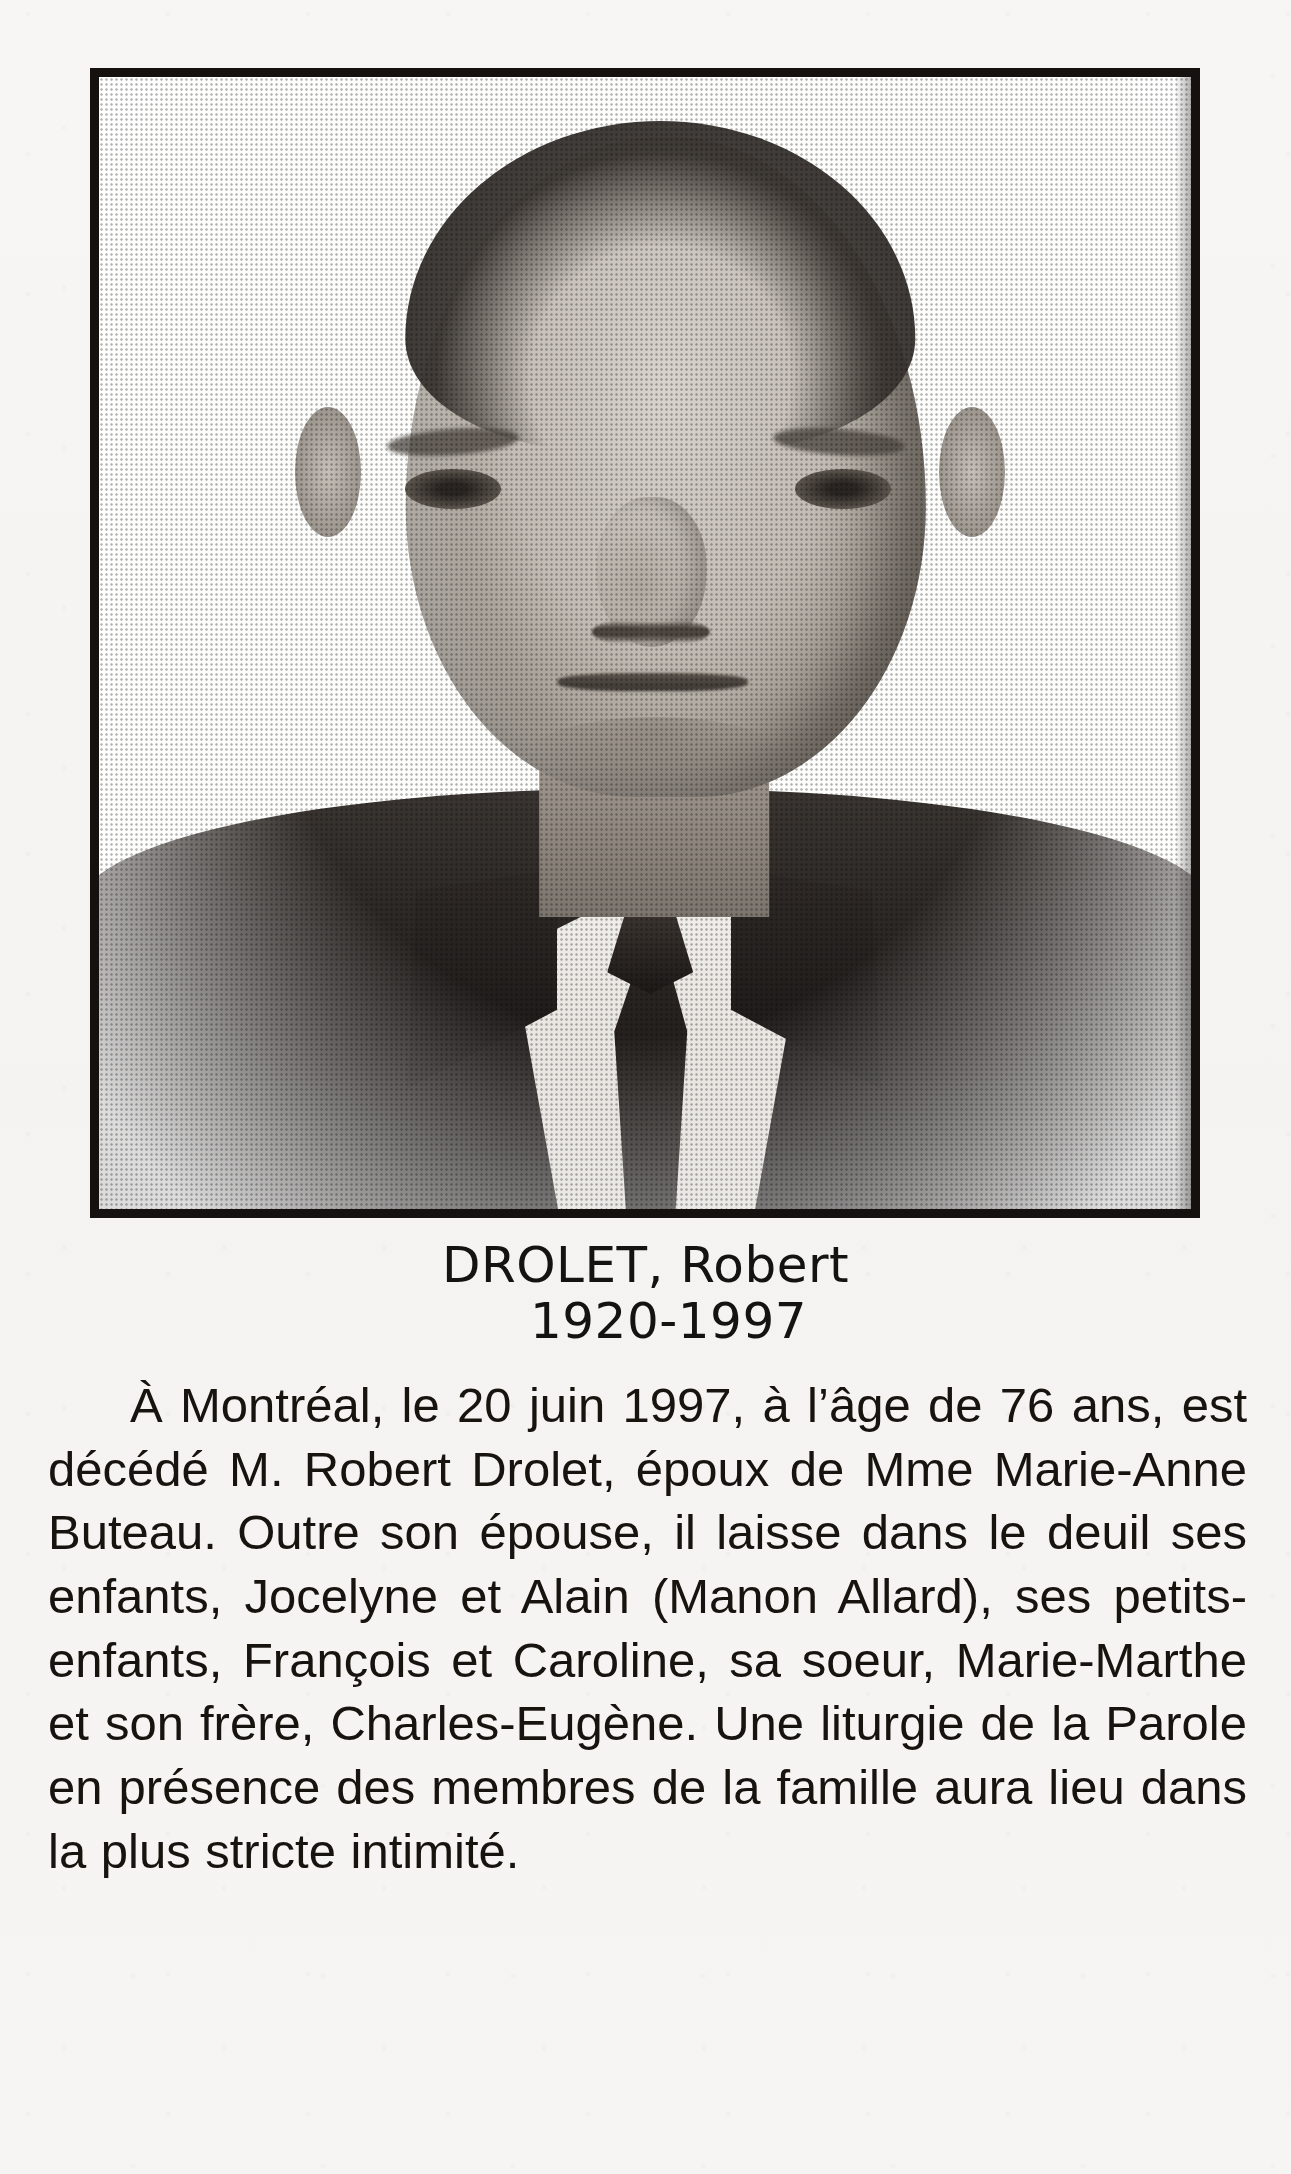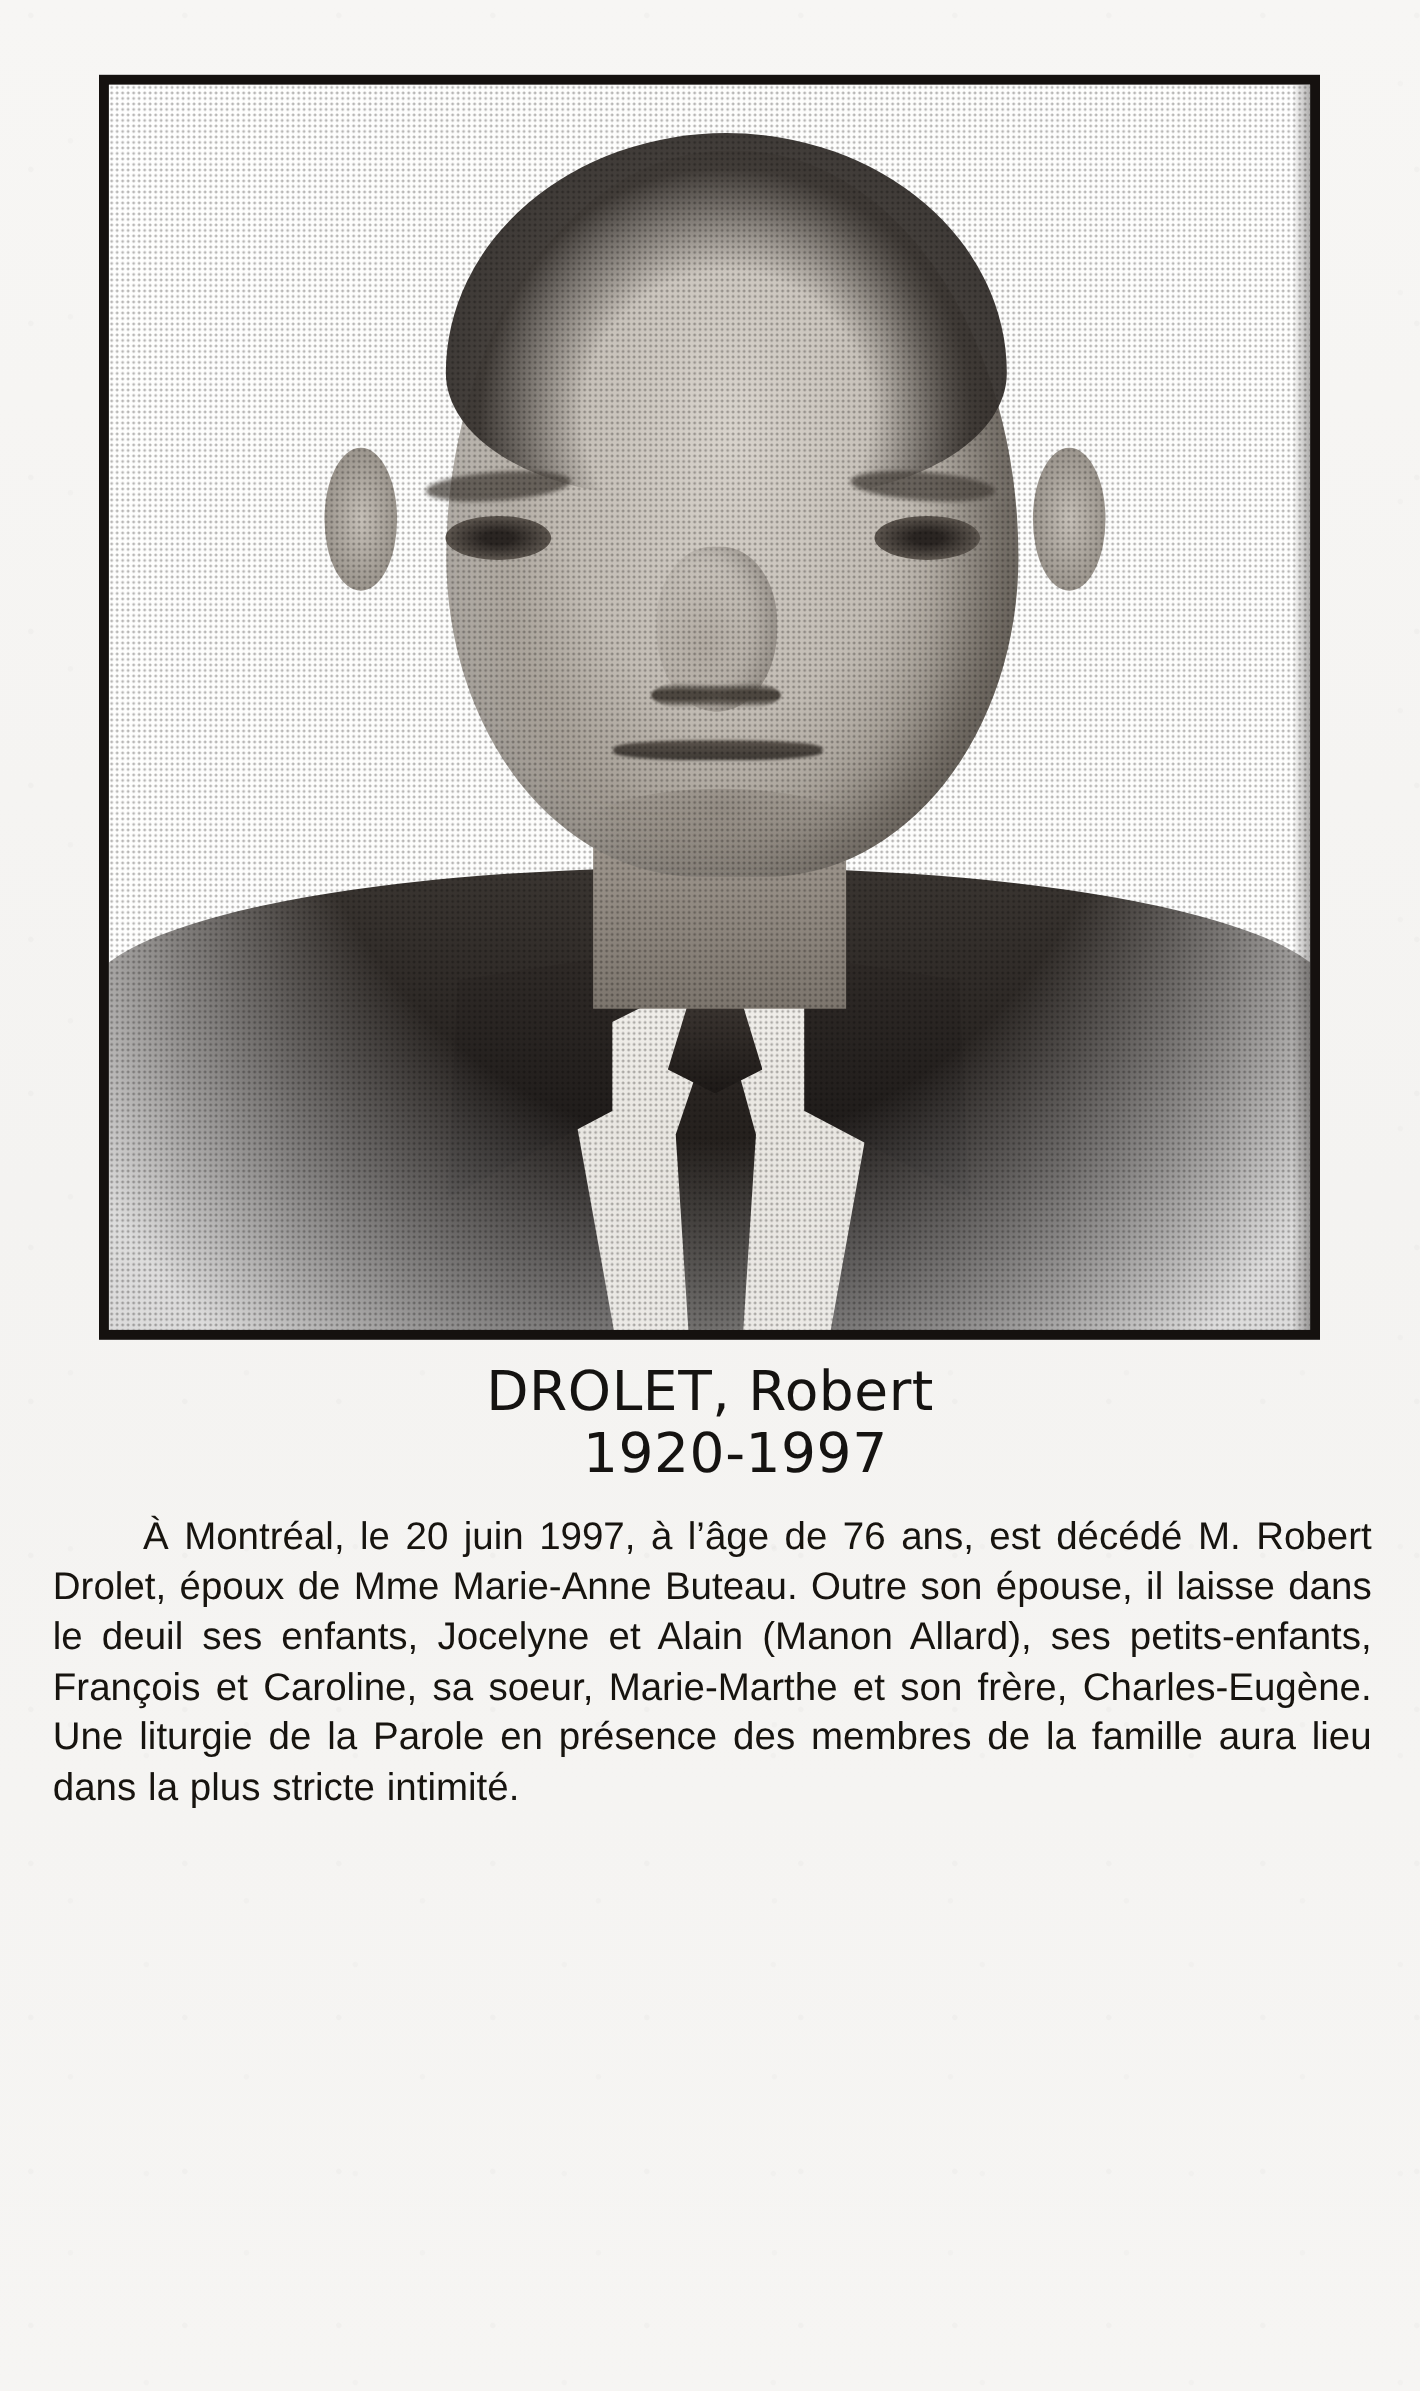--- a/index.html
+++ b/index.html
@@ -245,21 +245,21 @@
   }
   .name-line { font-size: 50px; }
   .years-line { font-size: 50px; margin-top: 2px; margin-left: 46px; }
 
   .body-text {
     position: absolute;
     left: 48px;
     right: 44px;
     top: 1374px;
     font-family: "Liberation Sans", sans-serif;
-    font-size: 35px;
+    font-size: 49px;
     line-height: 1.30;
     color: #17140f;
     text-align: justify;
     text-indent: 82px;
     word-spacing: 1px;
     -webkit-font-smoothing: none;
   }
 </style>
 </head>
 <body>

